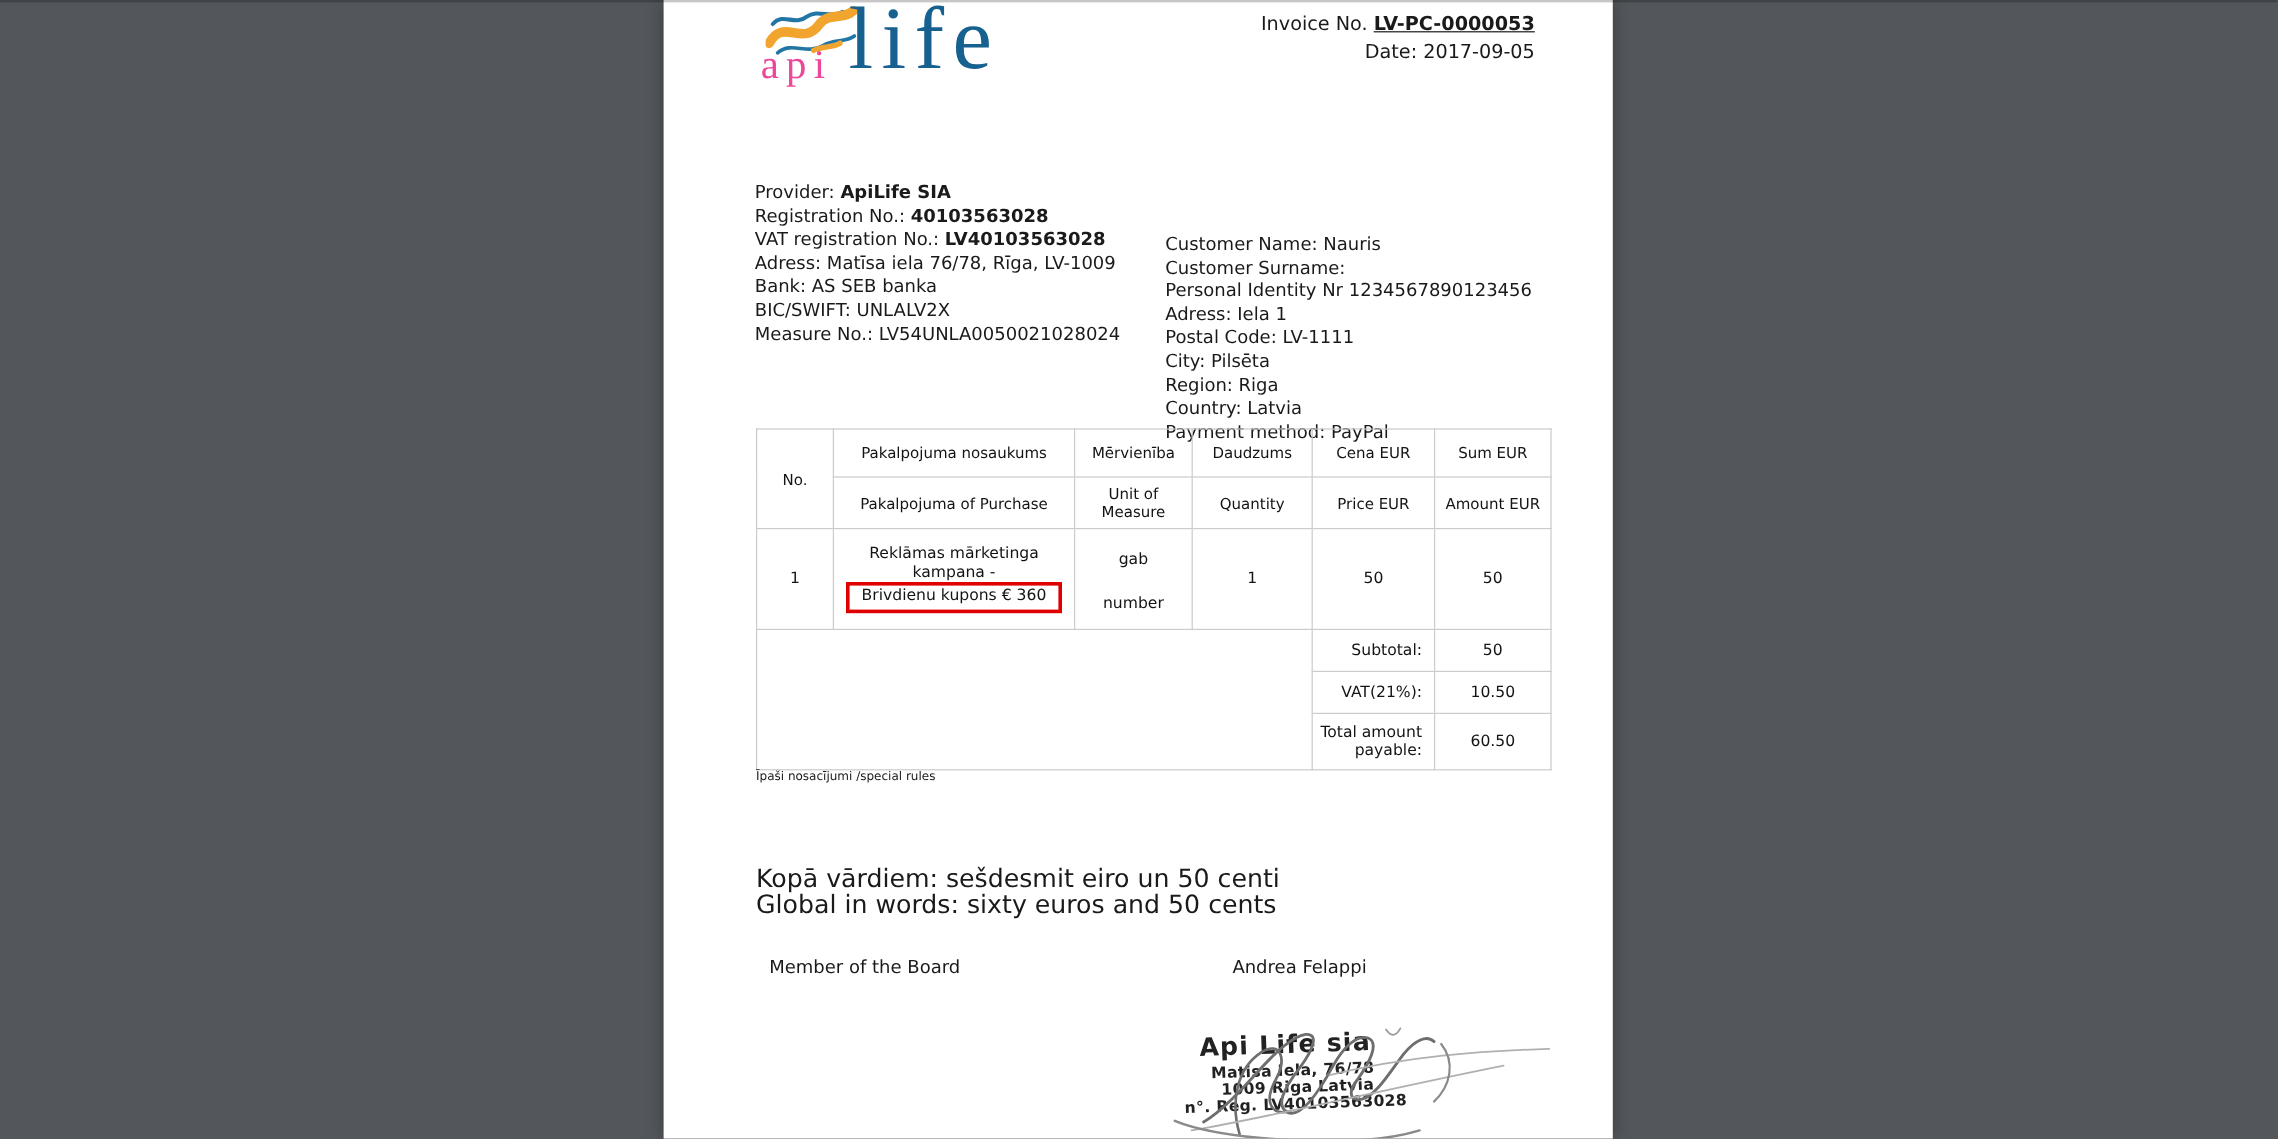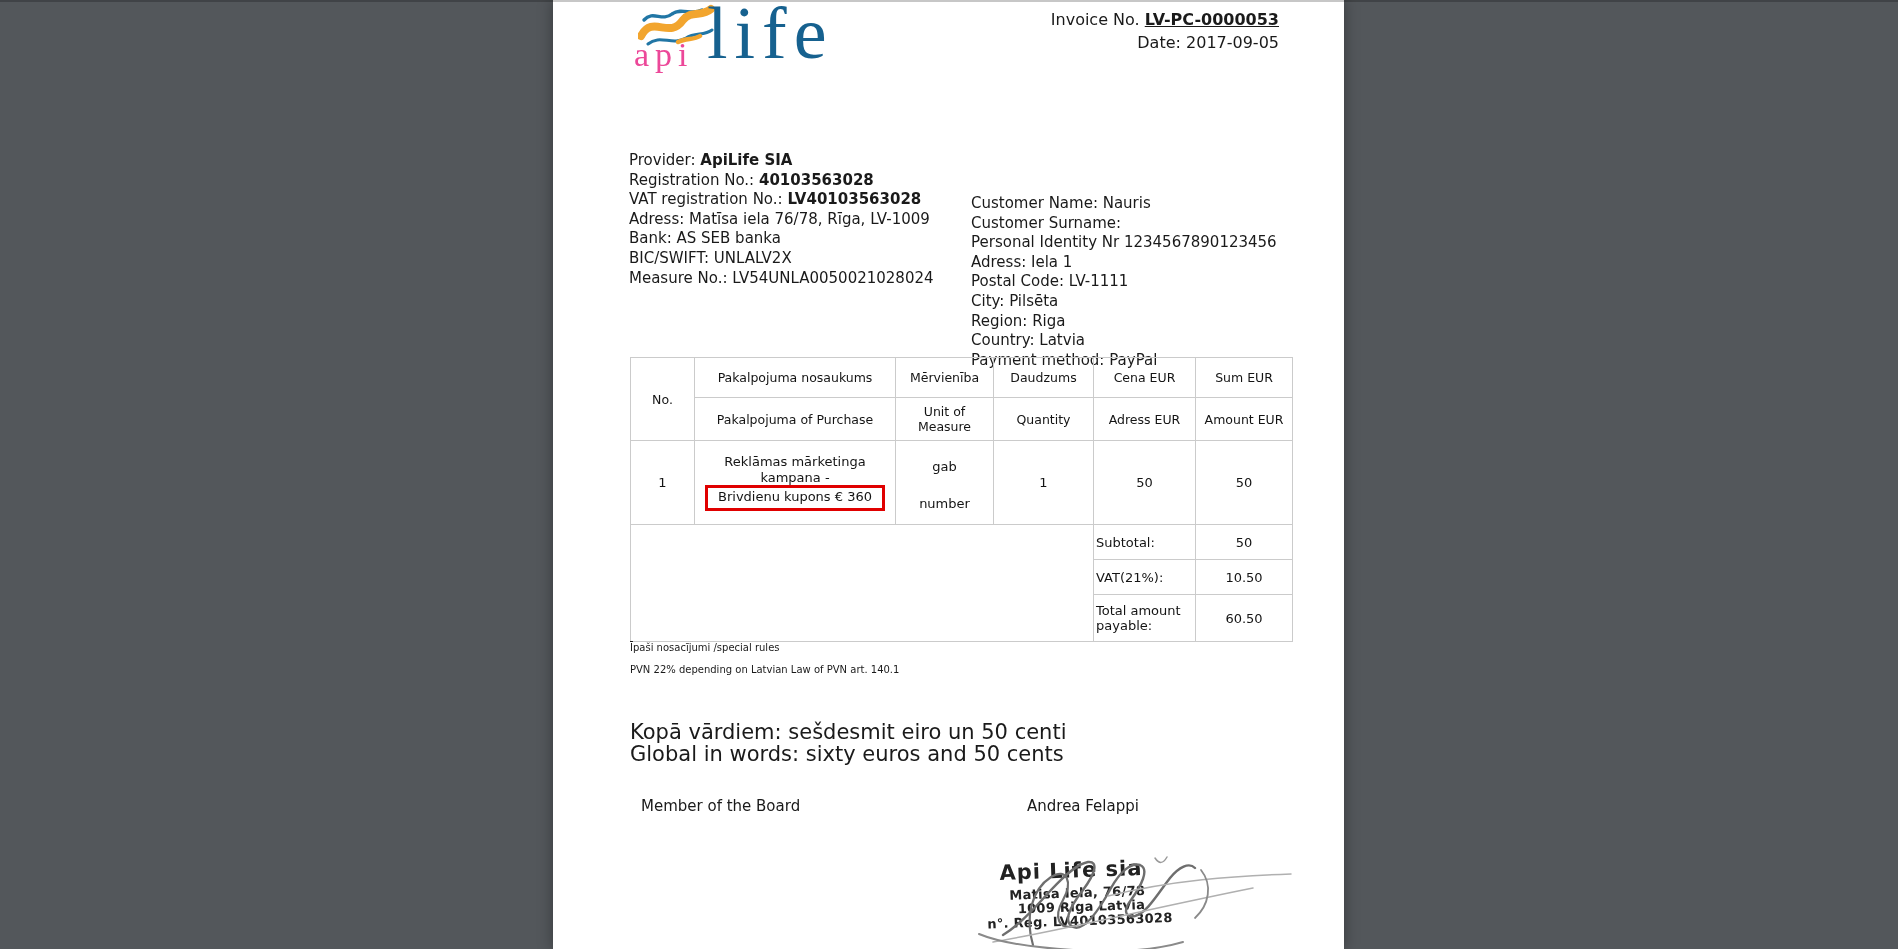--- a/index.html
+++ b/index.html
@@ -32,21 +32,21 @@
               table-layout:fixed;font-size:12.5px;color:#141414;}
   table.items td{border:1px solid #cbcbcb;text-align:center;vertical-align:middle;padding:2px;}
   table.items tr.h1 td{height:35px;}
   table.items tr.h2 td{height:38px;}
   table.items tr.item td{height:79px;font-size:13px;}
   td.desc{vertical-align:top;padding-top:10px;line-height:16px;}
   .redbox{display:inline-block;border:3px solid #e00000;padding:1px 10px 3px 10px;margin-top:-1px;}
   td.unit div.u1{margin-top:4px;}
   td.unit div.u2{margin-top:22px;}
   tr.tot td{height:30px;font-size:13px;}
-  tr.tot td.tlabel{text-align:left;padding-right:10px;line-height:15px;}
+  tr.tot td.tlabel{text-align:right;padding-right:10px;line-height:15px;}
   tr.tot-last td{height:42px;}
   td.blank{border:none;border-left:1px solid #cbcbcb;border-bottom:1px solid #cbcbcb;}
 
   
   .rules{position:absolute;left:77px;top:637px;font-size:10px;line-height:21.5px;}
   .words{position:absolute;left:77px;top:722px;font-size:21px;line-height:21.5px;}
 
   
   .sig-role{position:absolute;left:88px;top:797px;font-size:15px;}
   .sig-name{position:absolute;left:474px;top:797px;font-size:15px;}
@@ -118,21 +118,21 @@
         <td>Pakalpojuma nosaukums</td>
         <td>Mērvienība</td>
         <td>Daudzums</td>
         <td>Cena EUR</td>
         <td>Sum EUR</td>
       </tr>
       <tr class="h2">
         <td>Pakalpojuma of Purchase</td>
         <td>Unit of Measure</td>
         <td>Quantity</td>
-        <td>Adress EUR</td>
+        <td>Price EUR</td>
         <td>Amount EUR</td>
       </tr>
       <tr class="item">
         <td>1</td>
         <td class="desc">
           <div>Reklāmas mārketinga kampana -</div>
           <span class="redbox">Brivdienu kupons € 360</span>
         </td>
         <td class="unit">
           <div class="u1">gab</div>
@@ -153,21 +153,20 @@
       </tr>
       <tr class="tot tot-last">
         <td class="tlabel">Total amount payable:</td>
         <td class="tval">60.50</td>
       </tr>
     </tbody>
       </table>
 
     <div class="rules">
       <div>Īpaši nosacījumi /special rules</div>
-      <div>PVN 22% depending on Latvian Law of PVN art. 140.1</div>
     </div>
 
     <div class="words">
       <div>Kopā vārdiem: sešdesmit eiro un 50 centi</div>
       <div>Global in words: sixty euros and 50 cents</div>
     </div>
 
     <div class="sig-role">Member of the Board</div>
     <div class="sig-name">Andrea Felappi</div>
 

